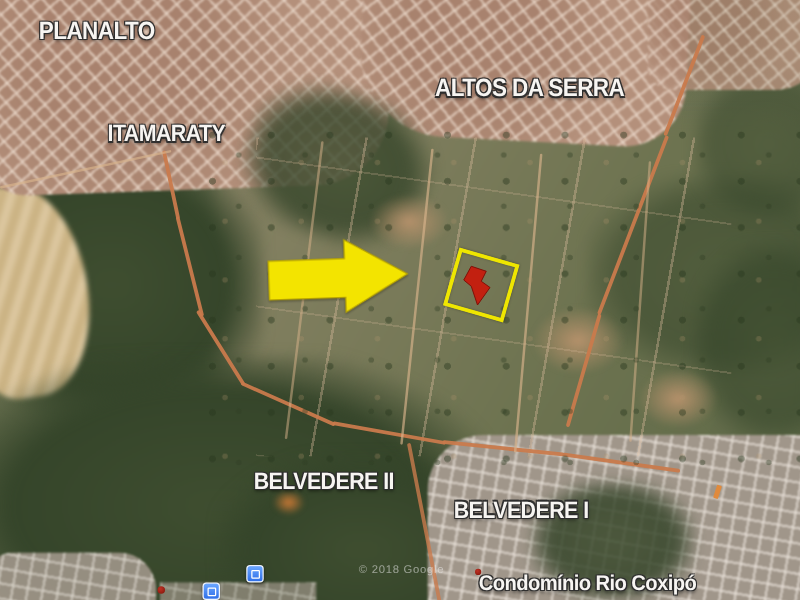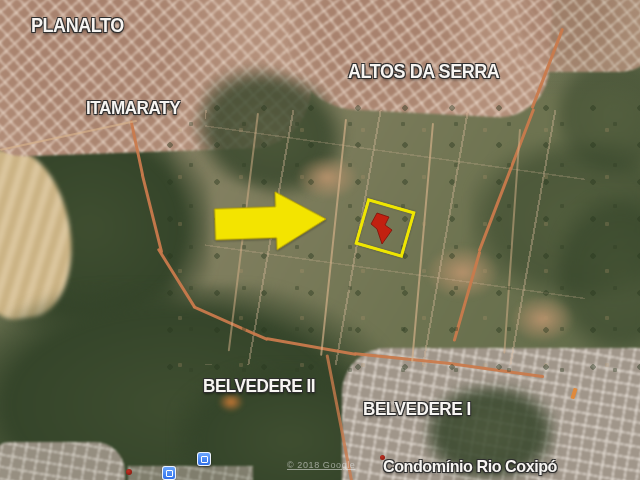--- a/index.html
+++ b/index.html
@@ -125,14 +125,14 @@
   <div class="dot" style="left:126px;top:469px;width:6px;height:6px;"></div>
   <div class="dot" style="left:380px;top:455px;width:5px;height:5px;"></div>
 
   <div class="map-label" style="left:31px;top:14px;font-size:20px;">PLANALTO</div>
   <div class="map-label" style="left:86px;top:97px;font-size:19px;">ITAMARATY</div>
   <div class="map-label" style="left:348px;top:60px;font-size:20px;">ALTOS DA SERRA</div>
   <div class="map-label" style="left:203px;top:375px;font-size:19px;">BELVEDERE II</div>
   <div class="map-label" style="left:363px;top:398px;font-size:19px;">BELVEDERE I</div>
   <div class="map-label" style="left:383px;top:457px;font-size:17px;transform:scaleX(.95);">Condomínio Rio Coxipó</div>
 
-  <div class="watermark" style="left:287px;top:460px;text-decoration:underline;">© 2018 Google</div>
+  <div class="watermark" style="left:287px;top:450px;">© 2018 Google</div>
 </div>
 
 </body></html>

